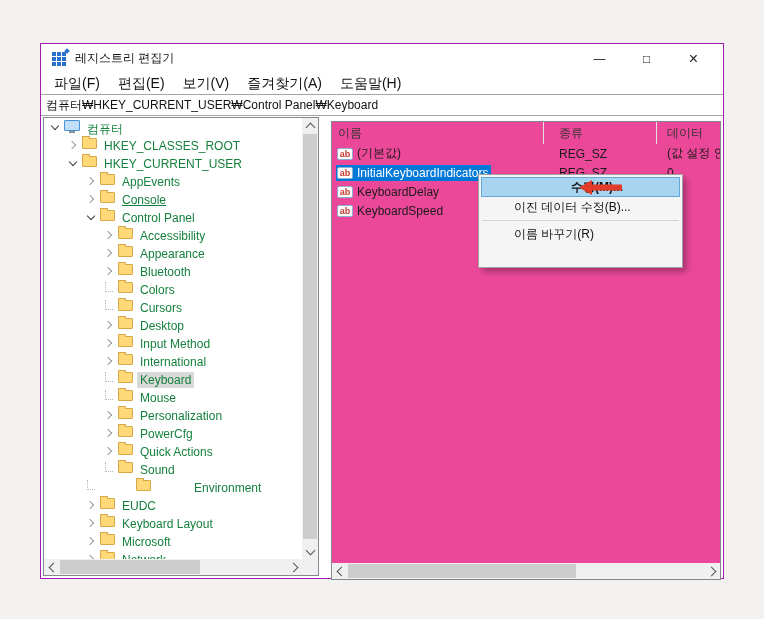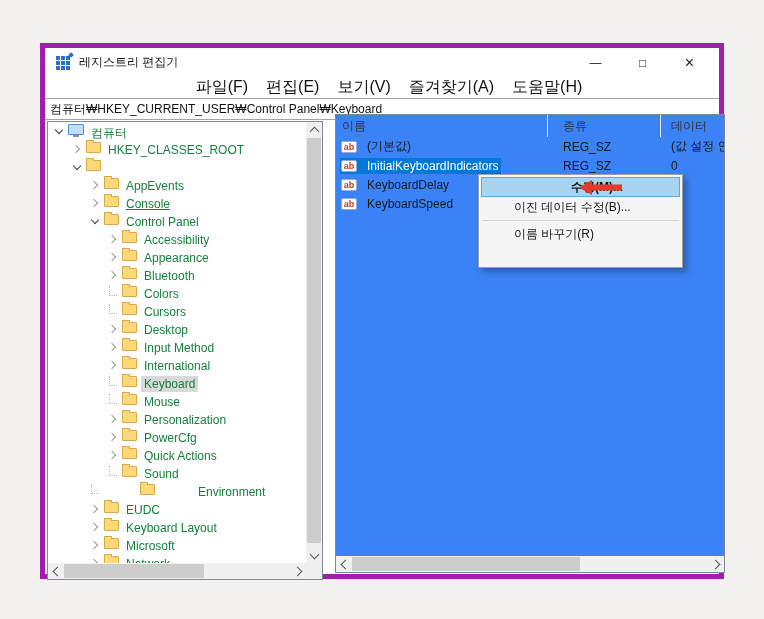--- a/index.html
+++ b/index.html
@@ -1,43 +1,43 @@
 <!DOCTYPE html>
 <html><head>
 <meta charset="utf-8">
 <style>
   html,body{margin:0;padding:0;}
   #stage{position:relative;width:764px;height:619px;background:#f2f1ef;
          font-family:"Liberation Sans", sans-serif;overflow:hidden;}
   .window{position:absolute;left:40px;top:43px;width:684px;height:536px;
-          background:#fff;border:5px solid #a21caf;box-sizing:border-box;}
+          background:#fff;border:1px solid #a21caf;box-sizing:border-box;}
   
   .titlebar{position:relative;height:29px;display:flex;align-items:center;padding-left:11px;}
   .reg-icon{position:relative;width:14px;height:14px;display:grid;
             grid-template-columns:repeat(3,4px);grid-template-rows:repeat(3,4px);gap:1px;}
   .reg-icon i{background:#2a70c8;}
   .reg-icon::after{content:"";position:absolute;right:-3px;top:-3px;width:4px;height:4px;
             background:#2a70c8;transform:rotate(45deg);}
   .title-text{margin-left:9px;font-size:12px;color:#111;}
   .win-controls{position:absolute;right:6px;top:0;height:29px;display:flex;}
   .win-btn{width:47px;height:29px;display:flex;align-items:center;justify-content:center;
            font-size:12px;color:#222;}
   .win-btn.close{font-size:16px;}
   
-  .menubar{height:21px;display:flex;align-items:center;padding-left:14px;font-size:16px;color:#111;justify-content:center;}
+  .menubar{height:21px;display:flex;align-items:center;padding-left:4px;font-size:14px;color:#111;}
   .menu-item{padding:2px 9px;}
   
   .addressbar{height:22px;border-top:1px solid #a5a5a5;border-bottom:1px solid #a5a5a5;
               box-sizing:border-box;display:flex;align-items:center;padding-left:5px;
               font-size:12px;color:#111;background:#fff;}
   
   .left-panel{position:absolute;left:2px;top:73px;width:276px;height:459px;
               border:1px solid #828790;box-sizing:border-box;background:#fff;}
-  .right-panel{position:absolute;left:290px;top:66px;width:390px;height:459px;
-              border:1px solid #828790;box-sizing:border-box;background:#3b82f6;}
+  .right-panel{position:absolute;left:290px;top:77px;width:390px;height:459px;
+              border:1px solid #828790;box-sizing:border-box;background:#ec4899;}
   
   .v-scroll{position:absolute;right:0;top:0;bottom:16px;width:16px;background:#f0f0f0;}
   .h-scroll{position:absolute;left:0;right:16px;bottom:0;height:16px;background:#f0f0f0;}
   .h-scroll.full{right:0;}
   .sb-corner{position:absolute;right:0;bottom:0;width:16px;height:16px;background:#f0f0f0;}
   .sb-btn{position:absolute;width:16px;height:16px;display:flex;align-items:center;justify-content:center;}
   .chev{width:6px;height:6px;border-right:1.4px solid #555;border-bottom:1.4px solid #555;}
   .chev.up{transform:rotate(-135deg);margin-top:3px;}
   .chev.down{transform:rotate(45deg);margin-top:-2px;}
   .chev.left{transform:rotate(135deg);margin-left:3px;}
@@ -65,21 +65,21 @@
   
   .list-header{display:flex;height:22px;font-size:12px;color:#333;align-items:center;}
   .col-h{height:100%;display:flex;align-items:center;box-sizing:border-box;border-right:1px solid #e3e3e3;}
   .list-row{height:19px;display:flex;align-items:center;font-size:12px;color:#1a1a1a;}
   .cell-name{width:212px;flex:0 0 212px;display:flex;align-items:center;padding-left:4px;box-sizing:border-box;overflow:hidden;}
   .cell-type{width:113px;flex:0 0 113px;padding-left:15px;box-sizing:border-box;overflow:hidden;}
   .cell-data{flex:1;padding-left:10px;overflow:hidden;white-space:nowrap;}
   .ab-icon{width:16px;height:12px;flex:0 0 16px;background:#fff;border:1px solid #8fb0d0;
            border-radius:2px;color:#c53b2e;font-size:9px;font-weight:bold;line-height:11px;
            text-align:center;margin-right:4px;box-sizing:border-box;}
-  .sel-wrap{display:inline-flex;align-items:center;padding:1px 3px 1px 1px;gap:6px;}
+  .sel-wrap{display:inline-flex;align-items:center;padding:1px 3px 1px 1px;}
   .sel-wrap.selected{background:#0078d7;color:#fff;}
   
   .context-menu{position:absolute;left:478px;top:174px;width:205px;height:94px;background:#f5f5f5;
            border:1px solid #a0a0a0;box-sizing:border-box;box-shadow:4px 4px 6px rgba(0,0,0,0.28);
            padding-top:2px;z-index:10;}
   .cm-item{position:relative;height:20px;margin:0 2px;display:flex;align-items:center;
            padding-left:33px;font-size:12px;color:#111;box-sizing:border-box;}
   .cm-item.hl{background:#a8d4f0;border:1px solid #61a8dc;}
   .cm-item.bold{font-weight:bold;justify-content:center;}
   .cm-sep{height:1px;background:#d4d4d4;margin:3px 3px;}
@@ -137,20 +137,21 @@
               <span class="tchev collapsed"></span>
             </span>
             <span class="folder"></span>
             <span class="tree-label">HKEY_CLASSES_ROOT</span>
           </div>
           <div class="tree-row" style="padding-left: 22px;">
             <span class="expander">
               <span class="tchev expanded"></span>
             </span>
             <span class="folder"></span>
+            <span class="tree-label">HKEY_CURRENT_USER</span>
           </div>
           <div class="tree-row" style="padding-left: 40px;">
             <span class="expander">
               <span class="tchev collapsed"></span>
             </span>
             <span class="folder"></span>
             <span class="tree-label">AppEvents</span>
           </div>
           <div class="tree-row" style="padding-left: 40px; text-decoration: underline;">
             <span class="expander">

